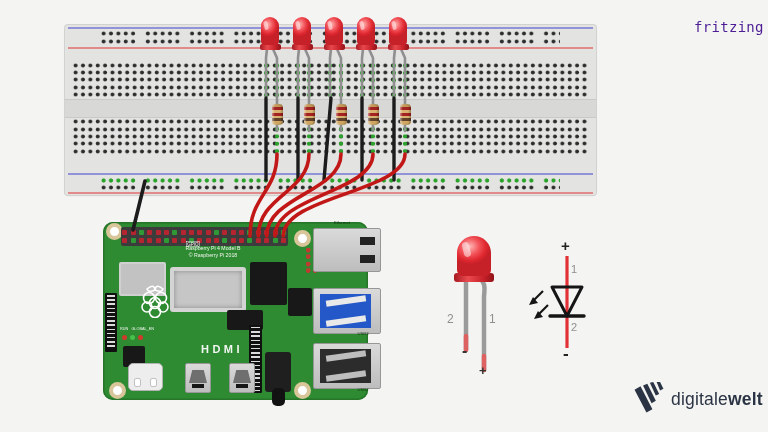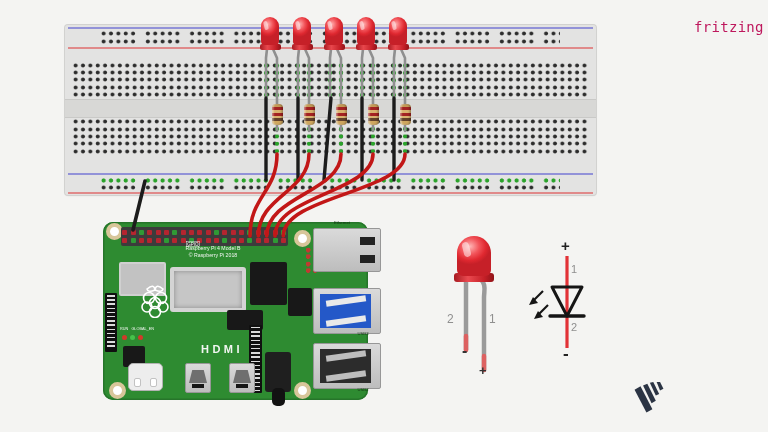--- a/index.html
+++ b/index.html
@@ -58,21 +58,21 @@
   .domeL{position:absolute;left:457px;top:236px;width:34px;height:40px;border-radius:17px 17px 6px 6px;
     background:radial-gradient(ellipse 60% 45% at 38% 26%,#ffb6b6 0,#f2555b 45%,#e02830 78%,#c62028 100%);z-index:5}
   .domeL::after{content:"";position:absolute;left:6px;top:6px;width:7px;height:15px;
     background:rgba(255,255,255,.5);border-radius:4px;transform:rotate(-14deg)}
   .flangeL{position:absolute;left:454px;top:273px;width:40px;height:9px;border-radius:3px;
     background:linear-gradient(90deg,#a81a21,#ea4a50 35%,#c62028 75%,#901318);z-index:5}
   .lgl{position:absolute;color:#8f8f8f;font-size:12px;z-index:6}
   .sgn{position:absolute;color:#333;font-weight:bold;z-index:6}
 
   .watermark{position:absolute;left:694px;top:19px;font-family:"DejaVu Sans Mono",monospace;
-    font-size:14px;color:#be185d;letter-spacing:.3px;z-index:6}
+    font-size:14px;color:#4c1d95;letter-spacing:.3px;z-index:6}
   .dwlogo{position:absolute;left:632px;top:382px;display:flex;align-items:center;gap:5px;z-index:6}
   .dwtext{font-size:17.5px;color:#2b3444;letter-spacing:.2px}
   .z3{position:absolute;left:0;top:0;z-index:3}
   .z4{position:absolute;left:0;top:0;width:768px;height:432px;z-index:4;pointer-events:none}
   .z5{position:absolute;z-index:5}
 </style>
 </head>
 <body>
 
 <div class="canvas">
@@ -329,15 +329,16 @@
 
   <div class="dwlogo">
     <svg width="34" height="34" viewBox="0 0 40 40">
       <g fill="#2b3444">
         <polygon points="3,9 10,5 24,32 17,36"></polygon>
         <polygon points="13,4 18,2 28,22 23,25"></polygon>
         <polygon points="21,1 25,0 32,14 28,16"></polygon>
         <polygon points="29,0 33,0 37,8 33,10"></polygon>
       </g>
     </svg>
+    <div class="dwtext"><span>digitale</span><b>welt</b></div>
   </div>
 
 </div>
 
 </body></html>

